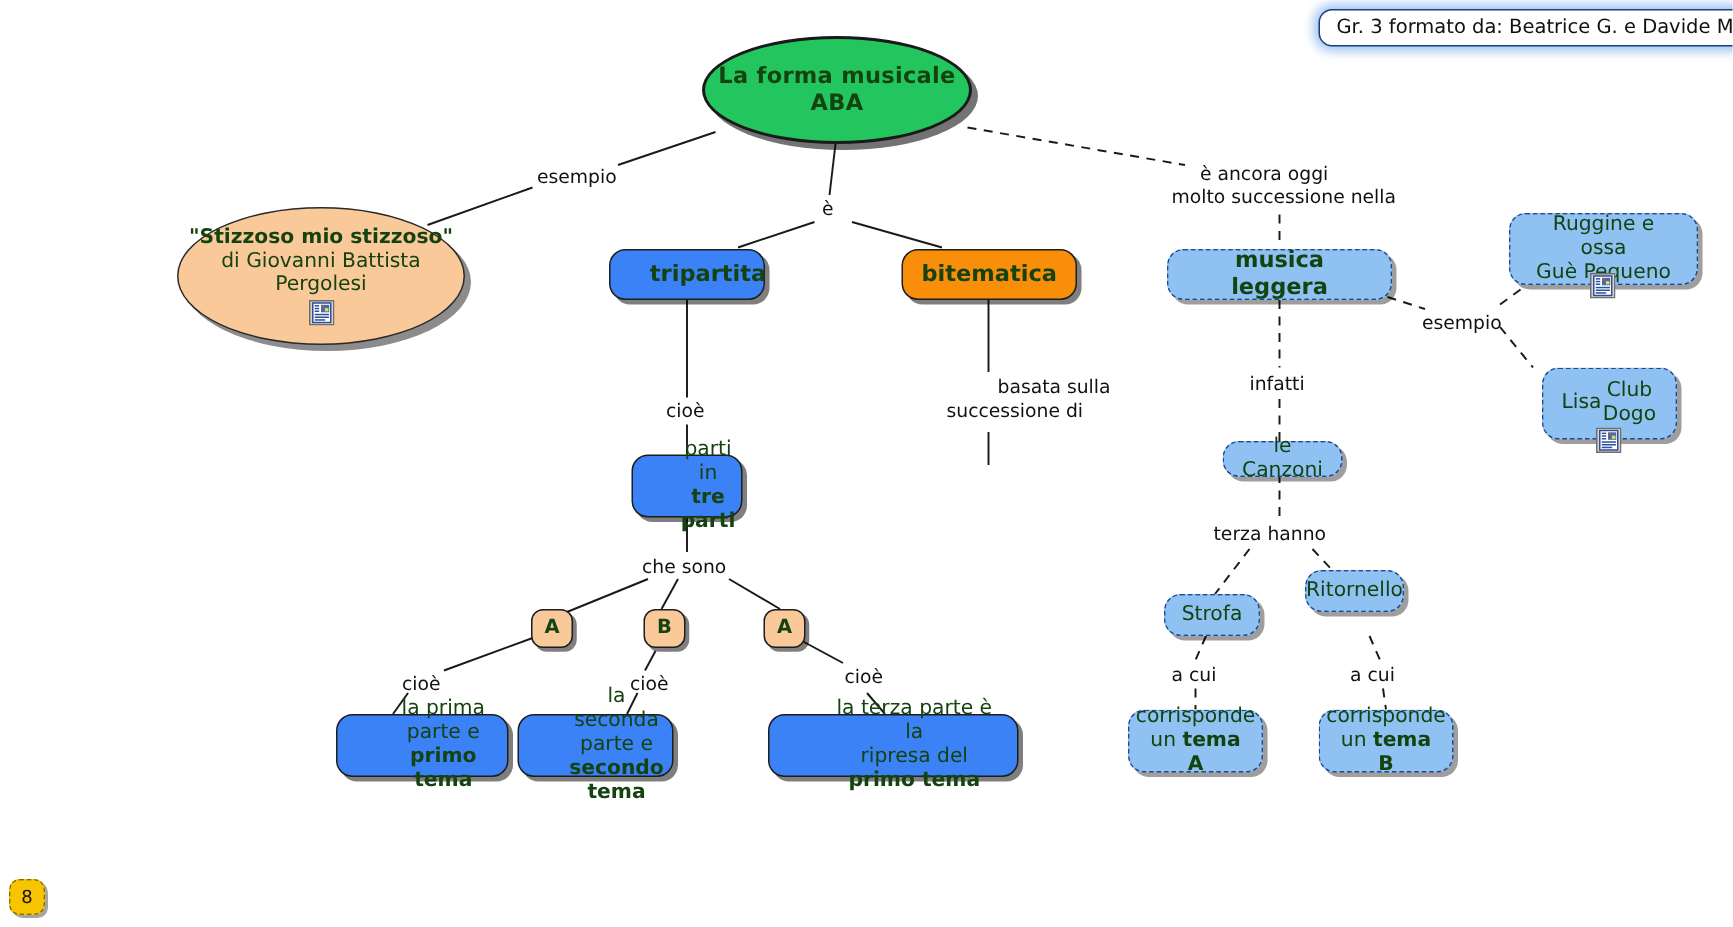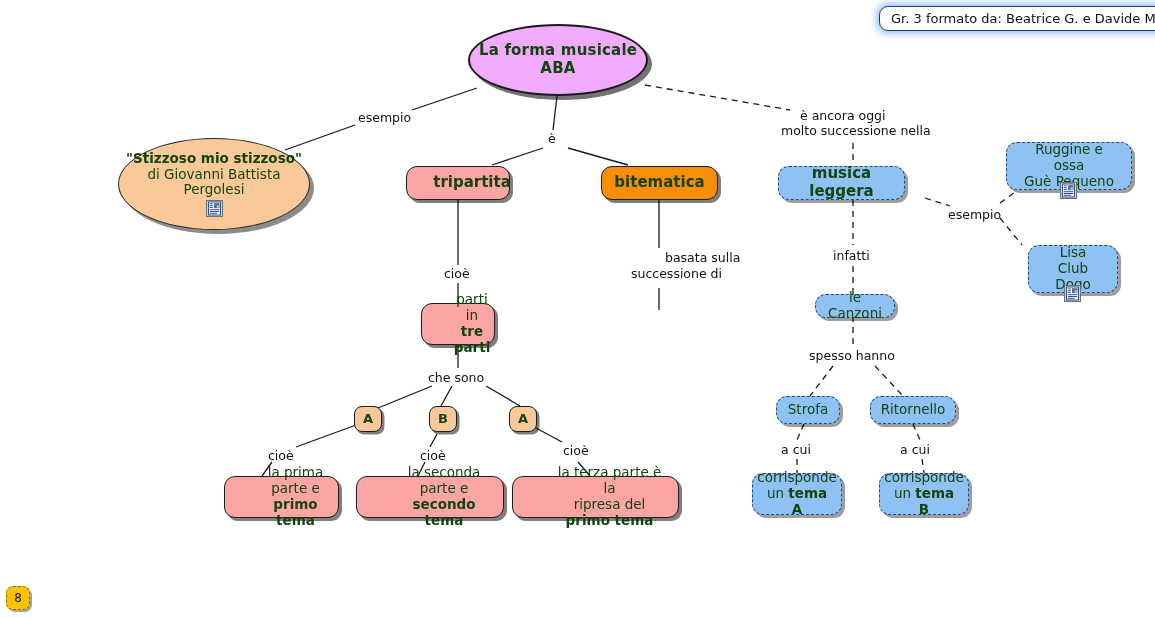--- a/index.html
+++ b/index.html
@@ -12,21 +12,21 @@
   #canvas{position:absolute;inset:0;width:1155px;height:618px;}
   svg.edges{position:absolute;left:0;top:0;width:1155px;height:618px;pointer-events:none;}
 
   .node{position:absolute;box-sizing:border-box;display:flex;align-items:center;
         justify-content:center;text-align:center;color:#14430f;}
   .node .txt{display:block;line-height:1.18;}
 
   
   .ellipse-main{
     border-radius:50%;
-    background:#f0abfc;
+    background:#22c55e;
     border:2px solid #1a1a1a;
     box-shadow:4px 4px 0 rgba(0,0,0,.55);
     font-weight:bold;font-size:15px;letter-spacing:.2px;
   }
   
   .ellipse-peach{
     border-radius:50%;
     background:#fac99a;
     border:1.5px solid #2a2a2a;
     box-shadow:4px 4px 0 rgba(0,0,0,.45);
@@ -34,21 +34,21 @@
     flex-direction:column;
   }
   
   .rbox{
     border-radius:11px;
     border:1.6px solid #1d1d1d;
     box-shadow:3px 3px 0 rgba(0,0,0,.5);
     font-size:13.5px;
     padding:5px 12px;
   }
-  .peach{background:#fca5a5;padding-left:40px;}
+  .peach{background:#3b82f6;padding-left:40px;}
   .orange{background:#f98e0a;}
   .blue{background:#8fc2f2;border:1.7px dashed #20478f;box-shadow:3px 3px 0 rgba(0,0,0,.38);}
 
   .bold{font-weight:bold;}
   .ital{font-style:italic;}
   .big{font-size:15px;font-weight:bold;}
 
   .letterbox{
     width:28px;height:26px;border-radius:8px;background:#fac99a;
     border:1.6px solid #1d1d1d;box-shadow:2.5px 2.5px 0 rgba(0,0,0,.5);
@@ -195,33 +195,33 @@
   </div>
   <div class="node letterbox" style="left:509px;top:406px;">
     <span class="txt">A</span>
   </div>
 
   <div class="node rbox peach" style="left:224px;top:476px;width:115px;height:42px;flex-direction:column;">
     <span class="txt">la prima parte e</span>
     <span class="txt bold">primo tema</span>
   </div>
 
-  <div class="node rbox peach" style="left:356px;top:476px;width:148px;height:42px;flex-direction:column;">
+  <div class="node rbox peach" style="left:345px;top:476px;width:104px;height:42px;flex-direction:column;">
     <span class="txt">la seconda parte e</span>
     <span class="txt bold">secondo tema</span>
   </div>
 
   <div class="node rbox peach" style="left:512px;top:476px;width:167px;height:42px;flex-direction:column;">
     <span class="txt">la terza parte è la</span>
     <span class="txt">
       <span>ripresa del </span><b>primo tema</b>
     </span>
   </div>
 
-  <div class="node rbox blue" style="left:778px;top:166px;width:127px;height:34px;">
+  <div class="node rbox blue" style="left:778px;top:166px;width:150px;height:34px;">
     <span class="txt big">musica leggera</span>
   </div>
 
   <div class="node rbox blue" style="left:1006px;top:142px;width:126px;height:48px;flex-direction:column;">
     <span class="txt">Ruggine e ossa</span>
     <span class="txt">Guè Pequeno</span>
   </div>
   <span class="icon-wrap docicon" style="left:1060px;top:182px;">
     <svg viewBox="0 0 17 17" width="17" height="17">
       <rect x="0.5" y="0.5" width="16" height="16" fill="#d9d6c8" stroke="#6f6f6f"></rect>
@@ -233,21 +233,21 @@
         <rect x="3.8" y="3.4" width="3" height="1"></rect>
           <rect x="3.8" y="5.2" width="3" height="1"></rect>
         <rect x="3.8" y="7" width="3" height="1"></rect>
           <rect x="3.8" y="9.2" width="9.5" height="1"></rect>
         <rect x="3.8" y="11" width="9.5" height="1"></rect>
           <rect x="3.8" y="12.8" width="7" height="1"></rect>
       </g>
     </svg>
   </span>
 
-  <div class="node rbox blue" style="left:1028px;top:245px;width:90px;height:48px;flex-direction:column;">
+  <div class="node rbox blue" style="left:1028px;top:245px;width:90px;height:48px;flex-direction:row;">
     <span class="txt">Lisa</span>
     <span class="txt">Club Dogo</span>
   </div>
   <span class="icon-wrap docicon" style="left:1064px;top:285px;">
     <svg viewBox="0 0 17 17" width="17" height="17">
       <rect x="0.5" y="0.5" width="16" height="16" fill="#d9d6c8" stroke="#6f6f6f"></rect>
       <rect x="2.5" y="2" width="12" height="13" fill="#ffffff" stroke="#2e4e9e"></rect>
       <rect x="8" y="3.2" width="5.5" height="5" fill="#3a6fb5"></rect>
       <rect x="8.6" y="3.8" width="1.6" height="1.6" fill="#d84d2a"></rect>
       <rect x="10.6" y="5.4" width="2.3" height="2.2" fill="#f2d24b"></rect>
@@ -263,21 +263,21 @@
   </span>
 
   <div class="node rbox blue" style="left:815px;top:294px;width:80px;height:24px;padding:2px 8px;">
     <span class="txt">le Canzoni</span>
   </div>
 
   <div class="node rbox blue" style="left:776px;top:396px;width:64px;height:28px;padding:2px 8px;">
     <span class="txt">Strofa</span>
   </div>
 
-  <div class="node rbox blue" style="left:870px;top:396px;width:86px;height:28px;padding:2px 8px;">
+  <div class="node rbox blue" style="left:870px;top:380px;width:66px;height:28px;padding:2px 8px;">
     <span class="txt">Ritornello</span>
   </div>
 
   <div class="node rbox blue" style="left:752px;top:473px;width:90px;height:42px;flex-direction:column;">
     <span class="txt">corrisponde</span>
     <span class="txt">
       <span>un </span><b>tema A</b>
     </span>
   </div>
 
@@ -294,21 +294,21 @@
   <div class="elabel" style="left:781px;top:123px;">molto successione nella</div>
   <div class="elabel" style="left:444px;top:266px;">cioè</div>
   <div class="elabel" style="left:645px;top:250px;margin-left:20px;">basata sulla</div>
   <div class="elabel" style="left:615px;top:266px;margin-left:16px;">successione di</div>
   <div class="elabel" style="left:428px;top:370px;">che sono</div>
   <div class="elabel" style="left:268px;top:448px;">cioè</div>
   <div class="elabel" style="left:420px;top:448px;">cioè</div>
   <div class="elabel" style="left:563px;top:443px;">cioè</div>
   <div class="elabel" style="left:948px;top:207px;">esempio</div>
   <div class="elabel" style="left:833px;top:248px;">infatti</div>
-  <div class="elabel" style="left:809px;top:348px;">spesso hanno</div>
+  <div class="elabel" style="left:809px;top:348px;">terza hanno</div>
   <div class="elabel" style="left:781px;top:442px;">a cui</div>
   <div class="elabel" style="left:900px;top:442px;">a cui</div>
 
   <div class="badge-top" style="left:879px;top:6px;">Gr. 3 formato da: Beatrice G. e Davide M.</div>
 
   <div class="pagenum" style="left:6px;top:586px;">8</div>
 
 </div>
 
 </body></html>

